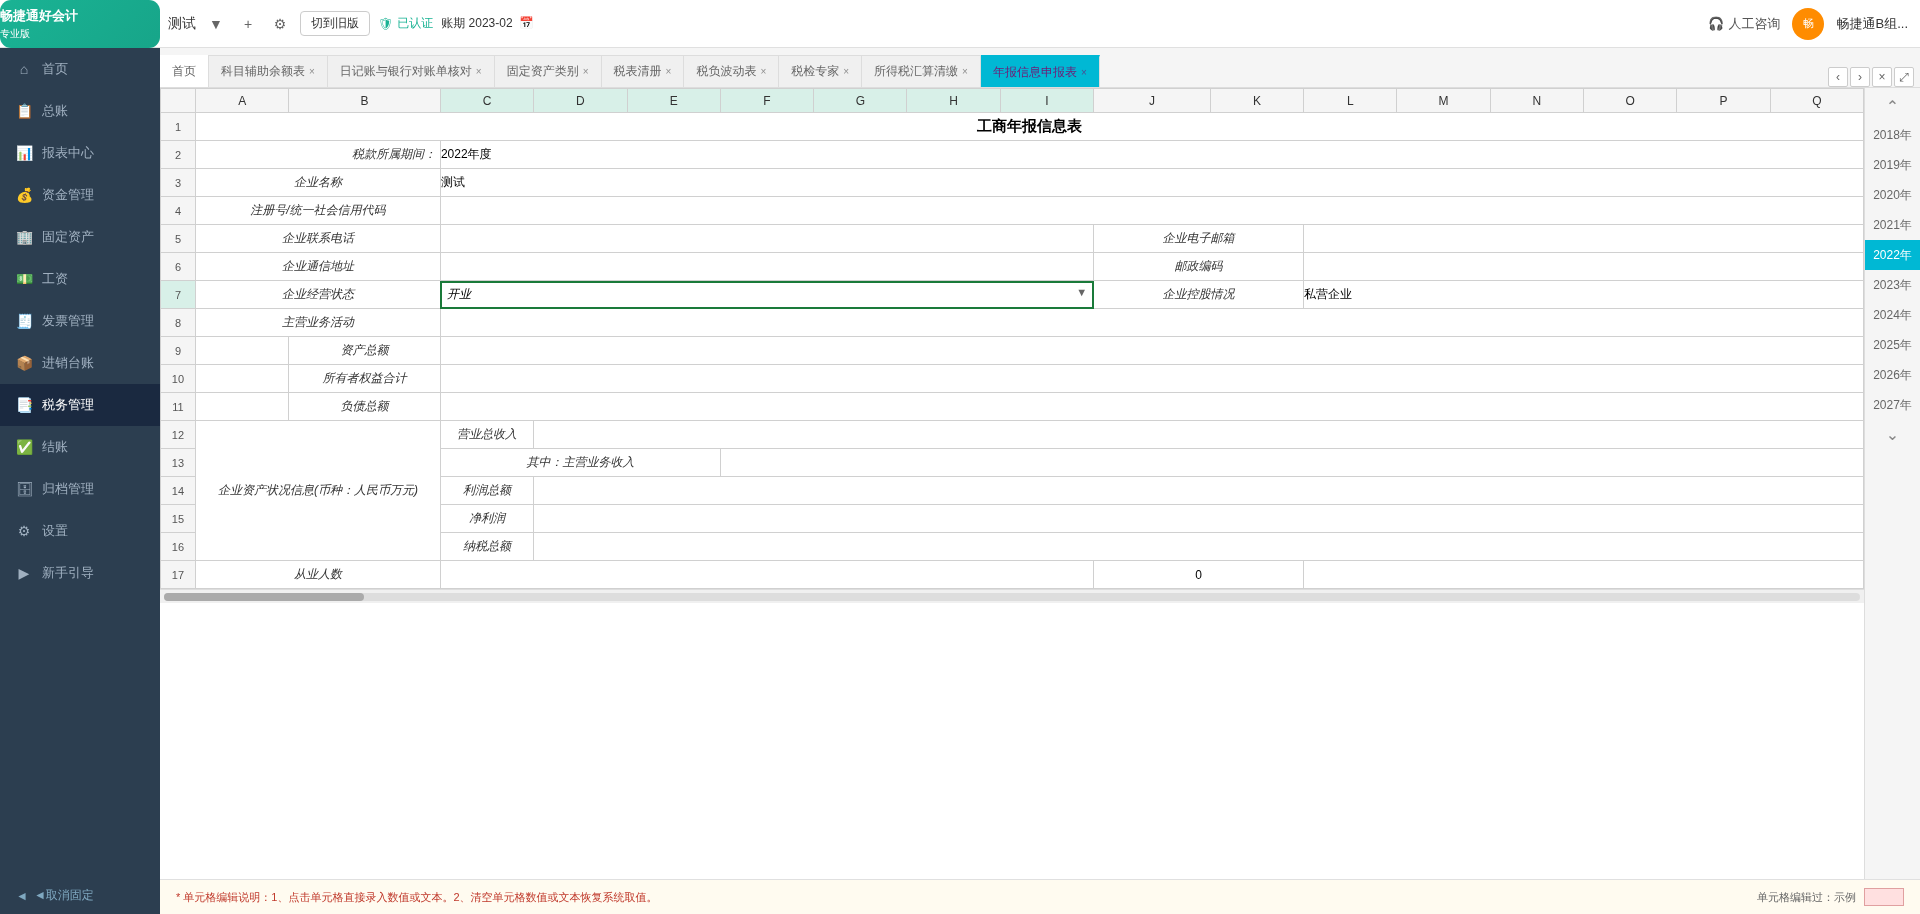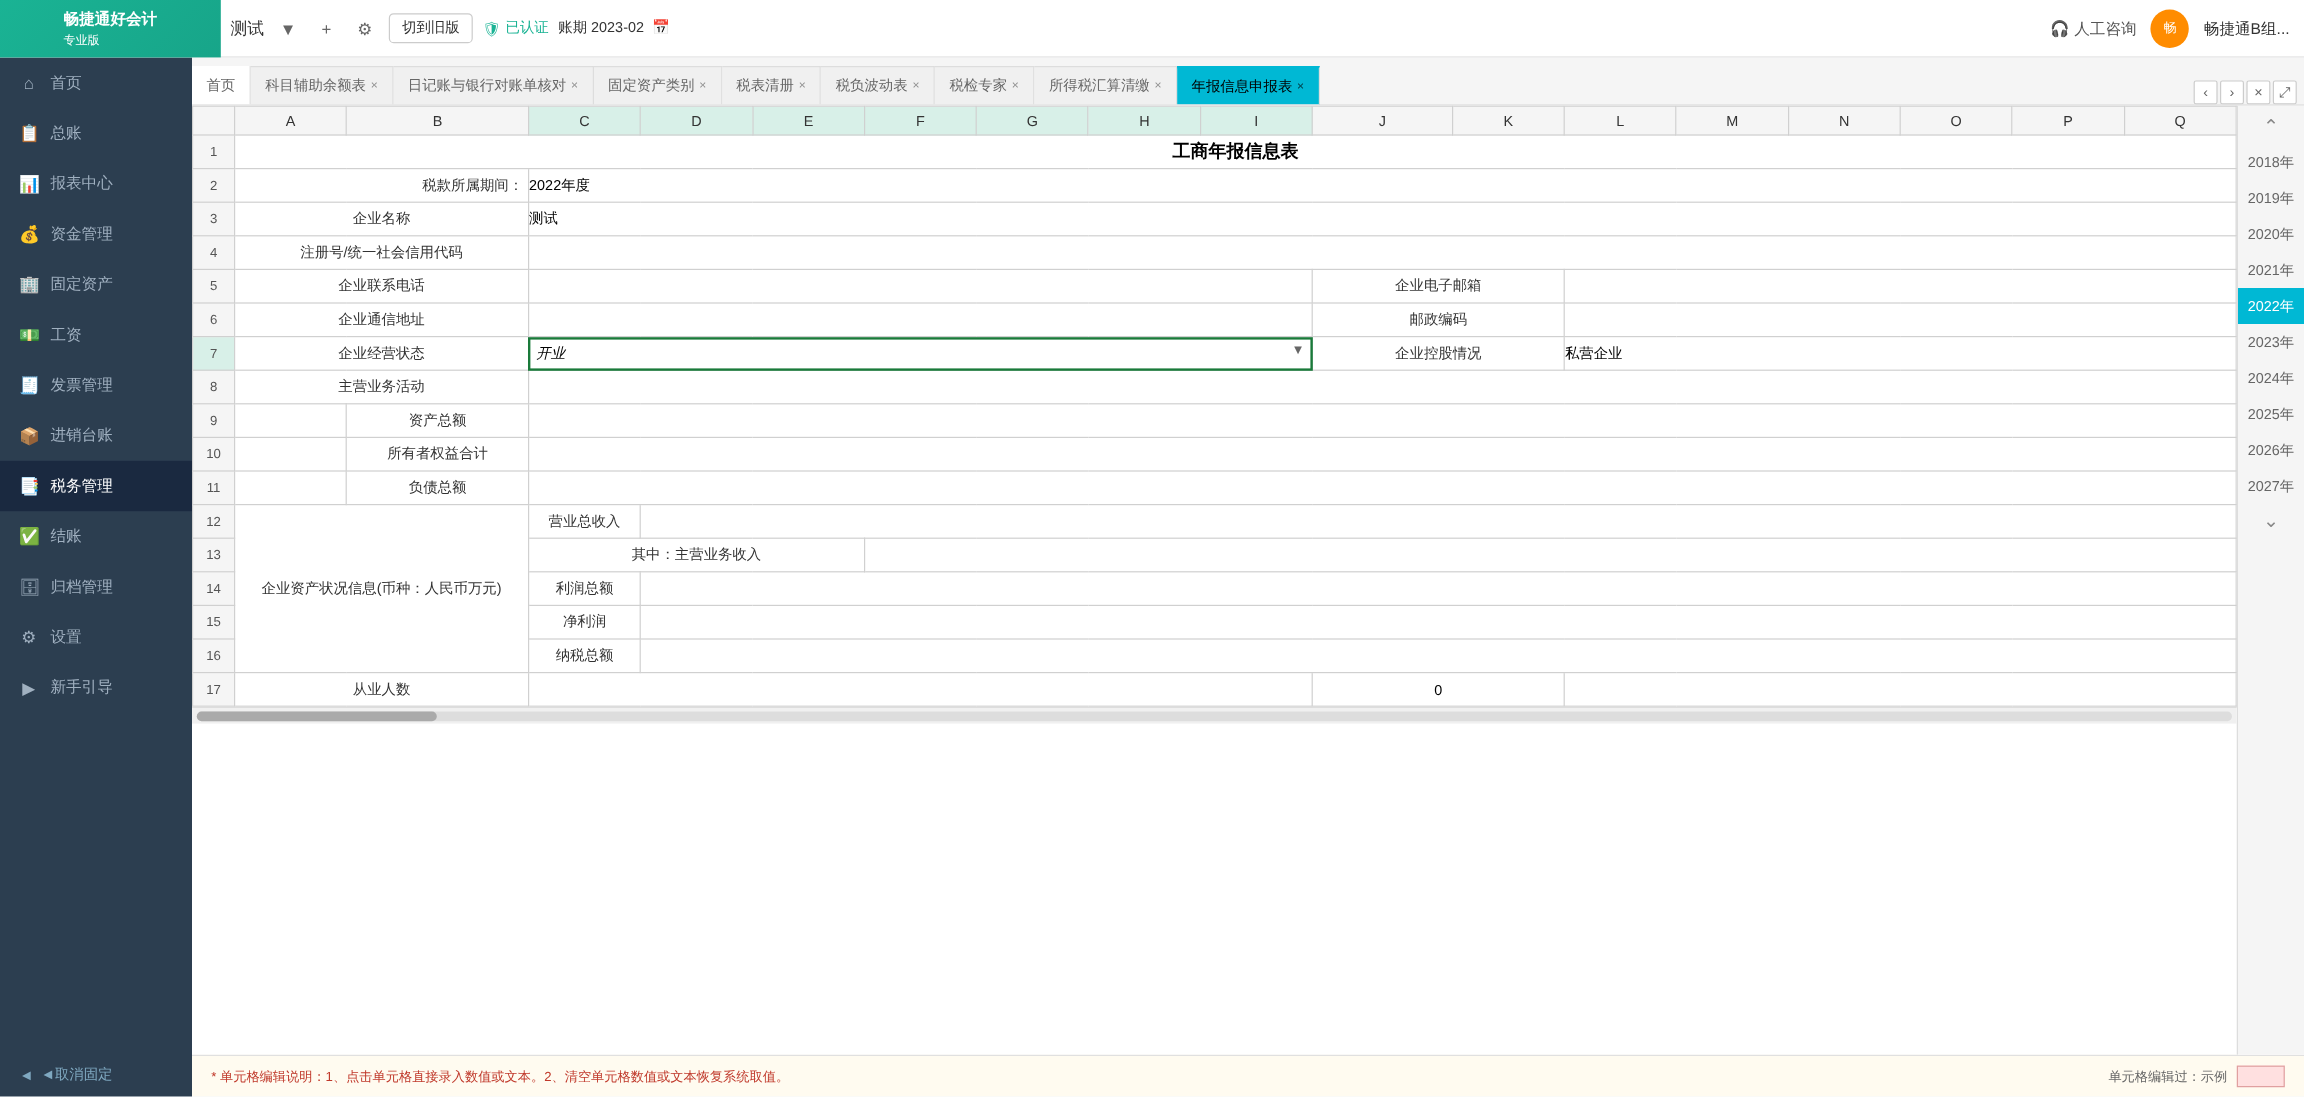--- a/index.html
+++ b/index.html
@@ -10,31 +10,32 @@
       height: 48px;
       background: #fff;
       display: flex;
       align-items: center;
       border-bottom: 1px solid #e0e0e0;
       padding: 0 12px;
       gap: 8px;
       flex-shrink: 0;
     }
     .logo-area {
-      width: 184px;
+      width: 160px;
       height: 48px;
       background: linear-gradient(135deg, #1ab394, #17a589);
       display: flex;
       align-items: center;
-      justify-content: center;
+      justify-content: flex-start;
       color: white;
       font-size: 13px;
       font-weight: bold;
       flex-shrink: 0;
       margin-left: -12px;
+      border-radius: 11px;
     }
     .logo-area .sub { font-size: 10px; font-weight: normal; margin-top: 2px; }
     .header-middle {
       display: flex;
       align-items: center;
       gap: 8px;
       flex: 1;
     }
     .company-name {
       font-size: 14px;
@@ -139,21 +140,21 @@
       font-size: 12px;
       color: #666;
       cursor: pointer;
       border-right: 1px solid #ddd;
       white-space: nowrap;
       background: #f0f0f0;
       border-top: 1px solid #ddd;
     }
     .tab-item.active {
       background: #00b8d4;
-      color: #000000;
+      color: #701a75;
       border-top: 2px solid #00b8d4;
     }
     .tab-item.home { background: #fff; border-top: none; }
     .tab-close { font-size: 10px; cursor: pointer; opacity: 0.7; }
     .tab-arrows {
       display: flex; align-items: center;
       padding: 0 6px;
       gap: 2px;
       margin-left: auto;
     }
@@ -257,20 +258,21 @@
       min-width: 60px;
       position: relative;
     }
     .cell.active-cell {
       outline: 2px solid #1a7a3a;
       outline-offset: -2px;
     }
     .cell-label {
       text-align: center;
       color: #333;
+      font-style: italic;
     }
     .cell-value {
       text-align: left;
     }
     .cell-center { text-align: center; }
     .cell-title {
       text-align: center;
       font-size: 15px;
       font-weight: bold;
     }

